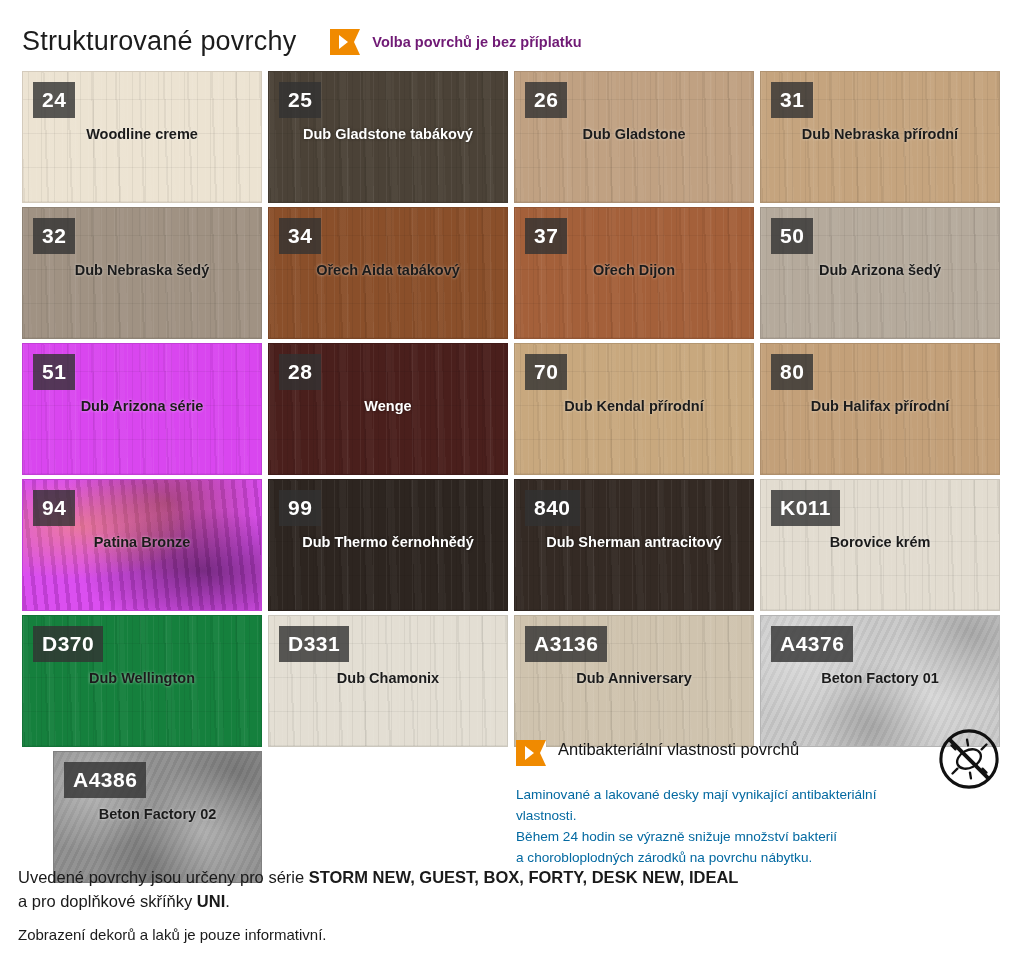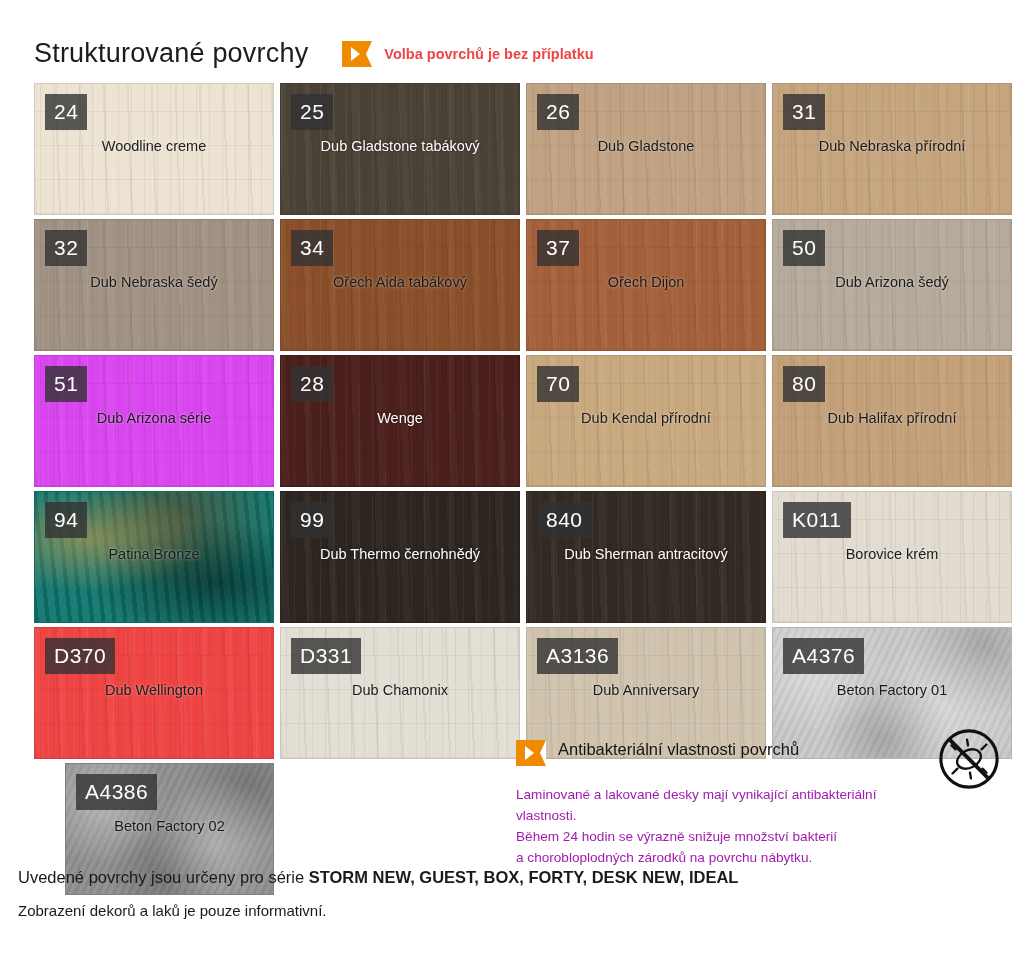--- a/index.html
+++ b/index.html
@@ -5,21 +5,21 @@
   * { box-sizing: border-box; }
   html, body { margin: 0; padding: 0; }
   body {
     width: 1020px;
     height: 970px;
     background: #ffffff;
     font-family: "Liberation Sans", sans-serif;
     color: #1a1a1a;
     overflow: hidden;
   }
-  .page { position: relative; width: 1020px; height: 868px; padding: 16px; }
+  .page { position: relative; width: 1020px; height: 868px; padding: 4px; }
 
   
   .header {
     display: flex;
     align-items: center;
     padding: 22px 0 14px 18px;
   }
   .header-title {
     font-size: 27px;
     font-weight: 400;
@@ -47,34 +47,35 @@
   }
   .badge-arrow::before {
     content: "";
     position: absolute;
     right: 0; top: 0;
     width: 0; height: 0;
     border-right: 6px solid #ffffff;
     border-top: 13px solid transparent;
     border-bottom: 13px solid transparent;
   }
-  .header-note { font-size: 14.5px; font-weight: bold; color: #ef4444; }
+  .header-note { font-size: 14.5px; font-weight: bold; color: #701a75; }
 
   
   .grid {
     display: grid;
     grid-template-columns: repeat(4, 240px);
     grid-auto-rows: 132px;
     gap: 4px 6px;
     padding: 0 18px;
   }
   .swatch {
     position: relative;
     overflow: hidden;
     border: 1px solid rgba(0,0,0,0.10);
+    font-weight: bold;
   }
   .swatch .code {
     position: absolute;
     left: 10px; top: 10px;
     background: rgba(50,50,50,0.80);
     color: #ffffff;
     font-size: 21px;
     line-height: 1;
     padding: 7px 9px 8px 9px;
     letter-spacing: .5px;
@@ -134,21 +135,21 @@
     top: 740px;
     width: 486px;
     padding-left: 0;
   }
   .anti-head { display: flex; align-items: flex-start; }
   .anti-title { font-size: 16.5px; color: #151515; }
   .anti-body {
     margin-top: 18px;
     font-size: 13.6px;
     line-height: 1.55;
-    color: #a21caf;
+    color: #0369a1;
     width: 412px;
   }
   .anti-icon {
     position: absolute;
     right: 2px; top: -12px;
     width: 62px; height: 62px;
   }
 
   
   .footer {
@@ -227,41 +228,41 @@
       <div class="swatch light" style="background: rgb(200, 168, 126);">
         <div class="grain wood"></div>
         <div class="code">70</div>
         <div class="label">Dub Kendal přírodní</div>
       </div>
       <div class="swatch light" style="background: rgb(195, 160, 121);">
         <div class="grain wood"></div>
         <div class="code">80</div>
         <div class="label">Dub Halifax přírodní</div>
       </div>
-      <div class="swatch light" style="background: #0f766e;">
+      <div class="swatch light" style="background: #d946ef;">
         <div class="grain patina"></div>
         <div class="code">94</div>
         <div class="label">Patina Bronze</div>
       </div>
       <div class="swatch dark" style="background: rgb(45, 37, 32);">
         <div class="grain wood"></div>
         <div class="code">99</div>
         <div class="label">Dub Thermo černohnědý</div>
       </div>
       <div class="swatch dark" style="background: rgb(52, 42, 36);">
         <div class="grain wood"></div>
         <div class="code">840</div>
         <div class="label">Dub Sherman antracitový</div>
       </div>
       <div class="swatch light" style="background: rgb(226, 220, 208);">
         <div class="grain wood"></div>
         <div class="code">K011</div>
         <div class="label">Borovice krém</div>
       </div>
-      <div class="swatch light" style="background: #ef4444;">
+      <div class="swatch light" style="background: #15803d;">
         <div class="grain wood"></div>
         <div class="code">D370</div>
         <div class="label">Dub Wellington</div>
       </div>
       <div class="swatch light" style="background: rgb(227, 222, 211);">
         <div class="grain wood"></div>
         <div class="code">D331</div>
         <div class="label">Dub Chamonix</div>
       </div>
       <div class="swatch light" style="background: rgb(207, 195, 174);">
@@ -298,16 +299,19 @@
         <path d="M18 22 L14 18 M46 42 L50 46 M20 42 L15 47 M45 22 L50 17 M31 18 L30 12 M33 46 L34 52"></path>
       </g>
       <line x1="11" y1="11" x2="53" y2="53" stroke="#111" stroke-width="4"></line>
     </svg>
   </div>
 
   <div class="footer">
     <div class="ln1">
       <span>Uvedené povrchy jsou určeny pro série </span><b>STORM NEW, GUEST, BOX, FORTY, DESK NEW, IDEAL</b>
     </div>
+    <div class="ln2">
+      <span>a pro doplňkové skříňky </span><b>UNI</b><span>.</span>
+    </div>
     <div class="ln3">Zobrazení dekorů a laků je pouze informativní.</div>
   </div>
 
 </div>
 
 </body></html>

